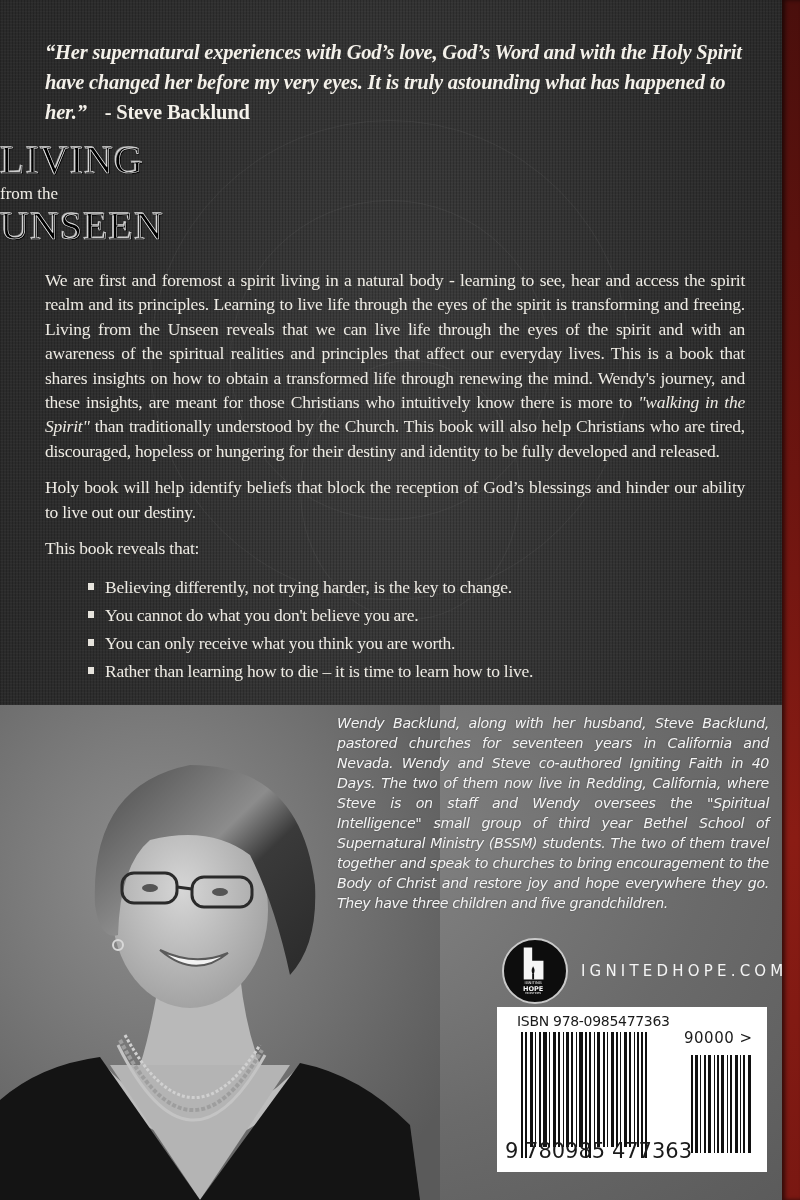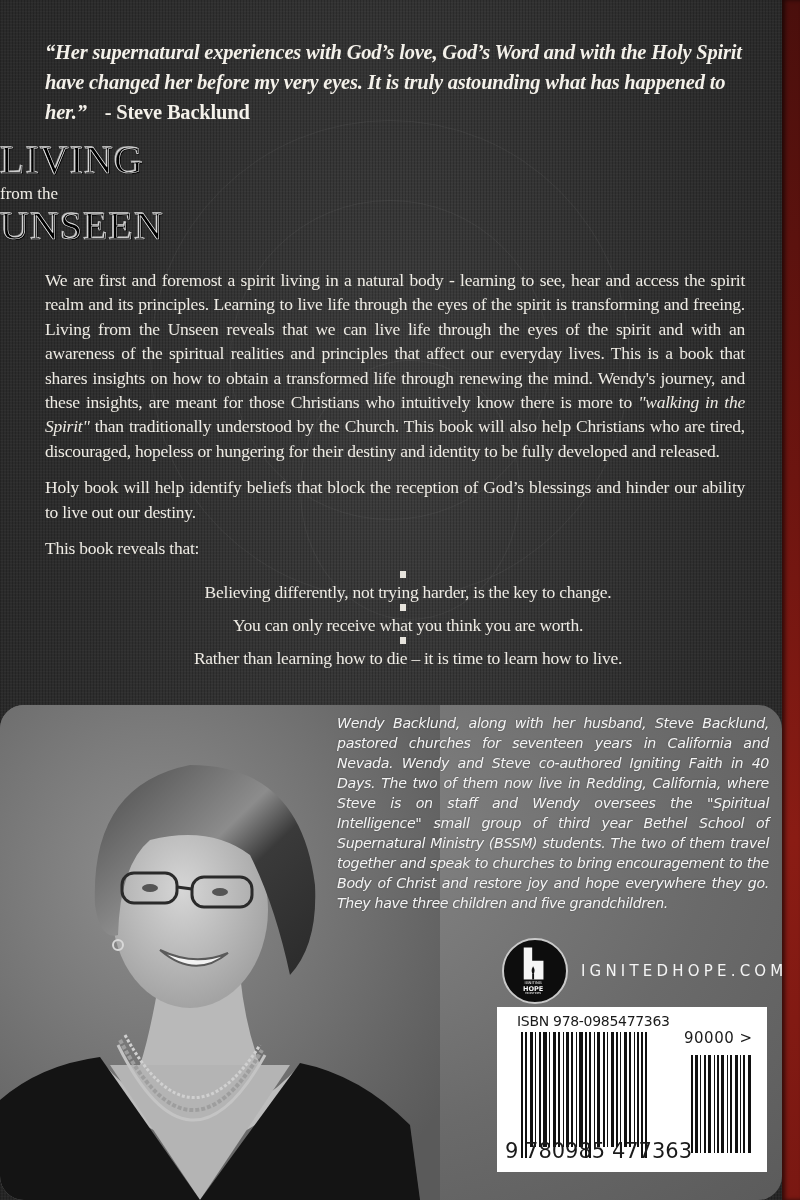--- a/index.html
+++ b/index.html
@@ -43,31 +43,30 @@
     color: #eeebe4; letter-spacing: -0.25px;
   }
   #description p { margin-bottom: 12px; text-align: justify; }
   #description p.last-line-left { text-align-last: left; }
   #description em { font-style: italic; }
   #bullets {
     position: absolute; left: 88px; top: 573px; width: 640px; list-style: none;
     font-family: "Liberation Serif", serif; font-size: 17.5px; line-height: 28px;
     color: #eeebe4; letter-spacing: -0.25px;
   }
-  #bullets li { display: flex; align-items: center; flex-direction: column; }
+  #bullets li { display: flex; align-items: center; }
   #bullets .sq {
     display: inline-block; width: 6px; height: 7px; background: #e6e3dc;
     margin-right: 11px; margin-top: -2px;
   }
   #bottom-panel {
     position: absolute; left: 0; top: 705px; width: 782px; height: 495px;
     background:
       radial-gradient(ellipse at 35% 30%, #8a8a8a 0%, #777 35%, #6a6a6a 60%, #5b5b5b 100%);
     overflow: hidden;
-    border-radius: 24px;
   }
   #photo { position: absolute; left: 0; top: 0; width: 440px; height: 495px; }
   #bio {
     position: absolute; left: 337px; top: 8px; width: 432px;
     font-family: "DejaVu Sans", sans-serif; font-style: italic; font-size: 14.2px;
     line-height: 20px; color: #f4f4f4; text-align: justify; letter-spacing: -0.35px;
     text-shadow: 0 0 2px rgba(0,0,0,0.35);
   }
   #publisher {
     position: absolute; left: 502px; top: 233px; display: flex; align-items: center;
@@ -115,20 +114,24 @@
   <div id="description">
     <p class="last-line-left"><span>We are first and foremost a spirit living in a natural body - learning to see, hear and access the spirit realm and its principles.  Learning to live life through the eyes of the spirit is transforming and freeing. Living from the Unseen reveals that we can live life through the eyes of the spirit and with an awareness of the spiritual realities and principles that affect our everyday lives.  This is a book that shares insights on how to obtain a transformed life through renewing the mind. Wendy's journey, and these insights, are meant for those Christians who intuitively know there is more to </span><em>"walking in the Spirit"</em><span> than traditionally understood by the Church. This book will also help Christians who are tired, discouraged, hopeless or hungering for their destiny and identity to be fully developed and released.</span></p>
     <p class="last-line-left">Holy book will help identify beliefs that block the reception of God’s blessings and hinder our ability to live out our destiny.</p>
     <p>This book reveals that:</p>
   </div>
 
   <ul id="bullets">
     <li>
         <span class="sq"></span>
         <span>Believing differently, not trying harder, is the key to change.</span>
+      </li>
+    <li>
+        <span class="sq"></span>
+        <span>You cannot do what you don't believe you are.</span>
       </li>
     <li>
         <span class="sq"></span>
         <span>You can only receive what you think you are worth.</span>
       </li>
     <li>
         <span class="sq"></span>
         <span>Rather than learning how to die – it is time to learn how to live.</span>
       </li>
   </ul>

